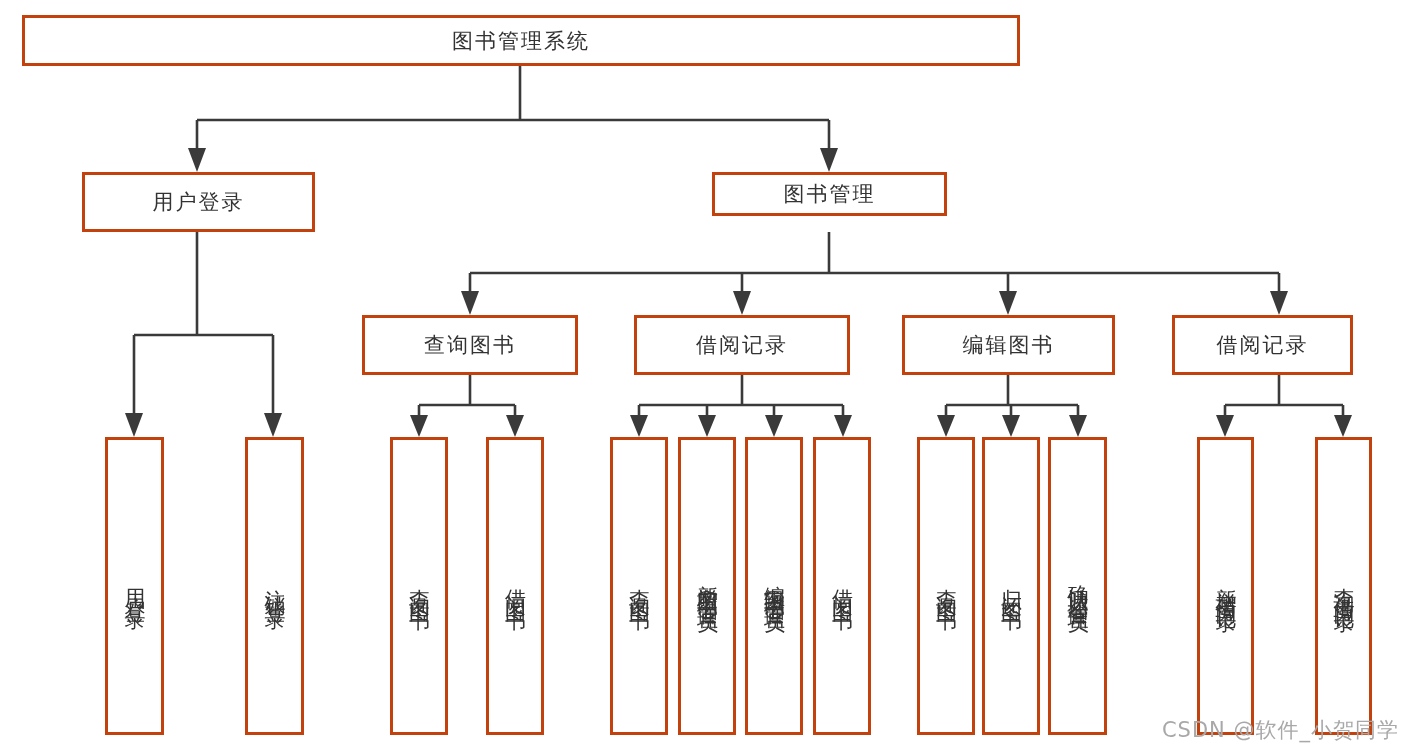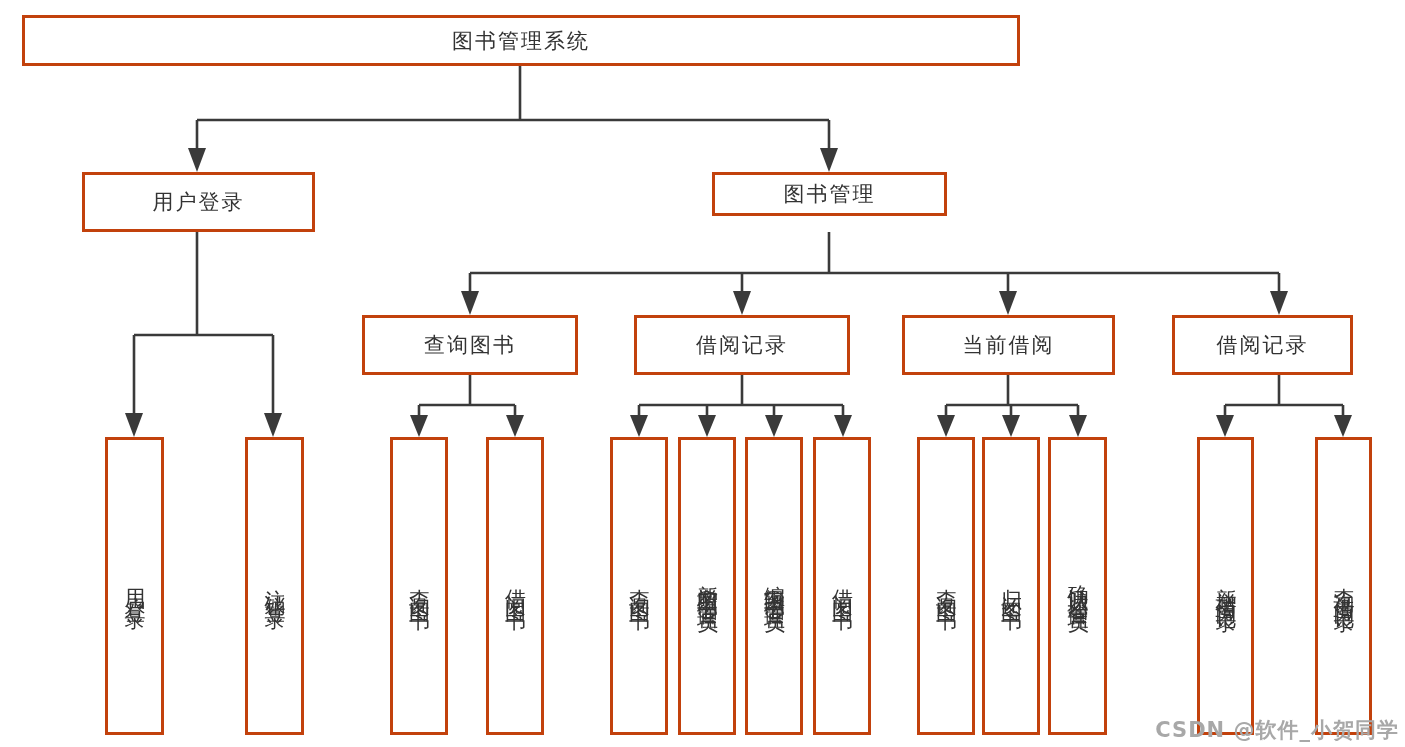--- a/index.html
+++ b/index.html
@@ -40,21 +40,20 @@
   }
   #wires path{stroke:#3a3a3a;stroke-width:2.6;fill:none;}
   #wires polygon{fill:#3a3a3a;stroke:none;}
   .watermark{
     position:absolute;
     right:6px;top:716px;
     font-size:21px;
     color:#a8a8a8;
     letter-spacing:1px;
     z-index:3;
-    font-weight:bold;
   }
 </style>
 </head>
 <body>
 
 <div id="canvas">
 
   <svg id="wires" viewBox="0 0 1405 747">
 
     <path d="M520,66 V120"></path>
@@ -129,21 +128,21 @@
     <span>图书管理</span>
   </div>
 
   <div class="node h-node" style="left:362px;top:315px;width:216px;height:60px;">
     <span>查询图书</span>
   </div>
   <div class="node h-node" style="left:634px;top:315px;width:216px;height:60px;">
     <span>借阅记录</span>
   </div>
   <div class="node h-node" style="left:902px;top:315px;width:213px;height:60px;">
-    <span>当前借阅</span>
+    <span>编辑图书</span>
   </div>
   <div class="node h-node" style="left:1172px;top:315px;width:181px;height:60px;">
     <span>借阅记录</span>
   </div>
 
   <div class="node v-node" style="left:105px;top:437px;width:59px;height:298px;">
     <span>用户登录</span>
   </div>
   <div class="node v-node" style="left:245px;top:437px;width:59px;height:298px;">
     <span>注销登录</span>

